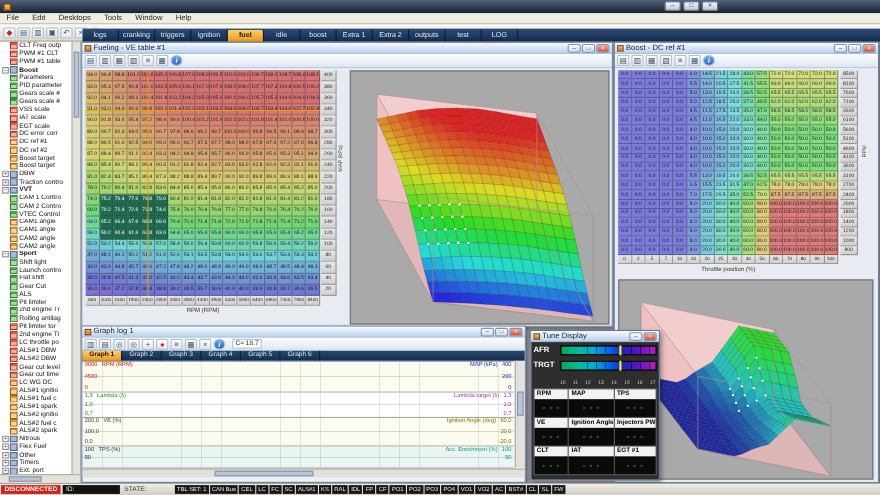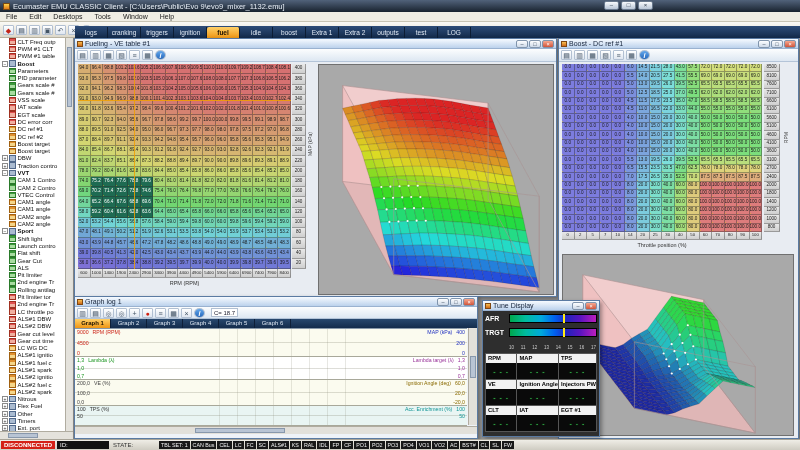--- a/index.html
+++ b/index.html
@@ -115,21 +115,20 @@
   .sb-conn{background:#d42016;color:#fff;font-weight:bold;padding:1px 3px;font-size:6px;}
   .sb-black{background:#111;color:#eee;padding:1px 3px;min-width:52px;font-size:6px;}
   .sb-label{padding:0 2px;font-size:6px;color:#333;min-width:46px;}
   .badge{background:#181818;color:#f2f2f2;padding:1px 2px;font-size:5.3px;white-space:nowrap;}
 </style>
 </head>
 <body>
 
 <div id="titlebar">
   <span id="app-icon"></span>
-  <span>Ecumaster EMU CLASSIC Client - [C:\Users\Public\Evo 9\evo9_mixer_1132.emu]</span>
   <span class="title-btns">
     <span class="tbtn">–</span>
     <span class="tbtn">□</span>
     <span class="tbtn">×</span>
   </span>
 </div>
 <div id="menubar">
     <span>File</span>
     <span>Edit</span>
     <span>Desktops</span>

